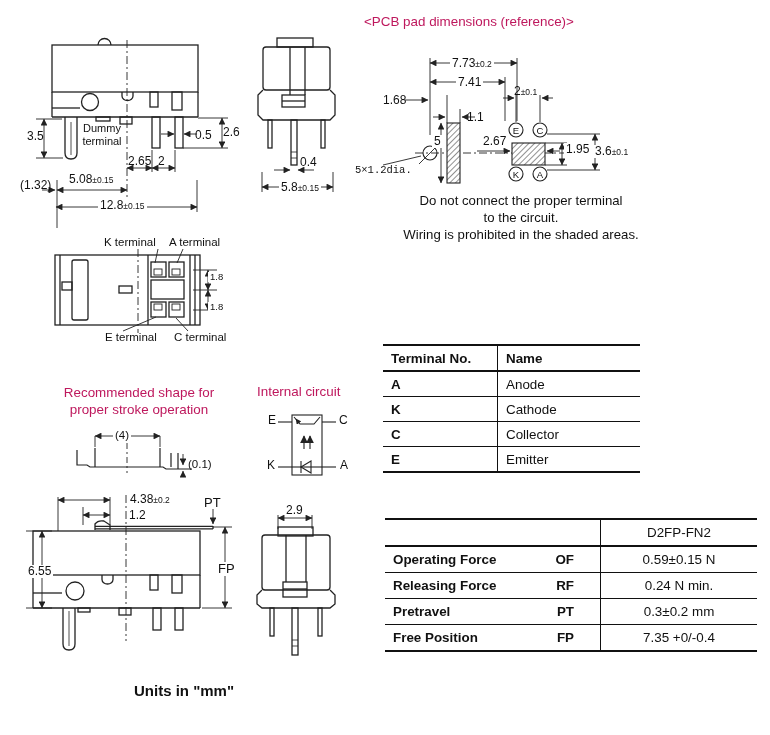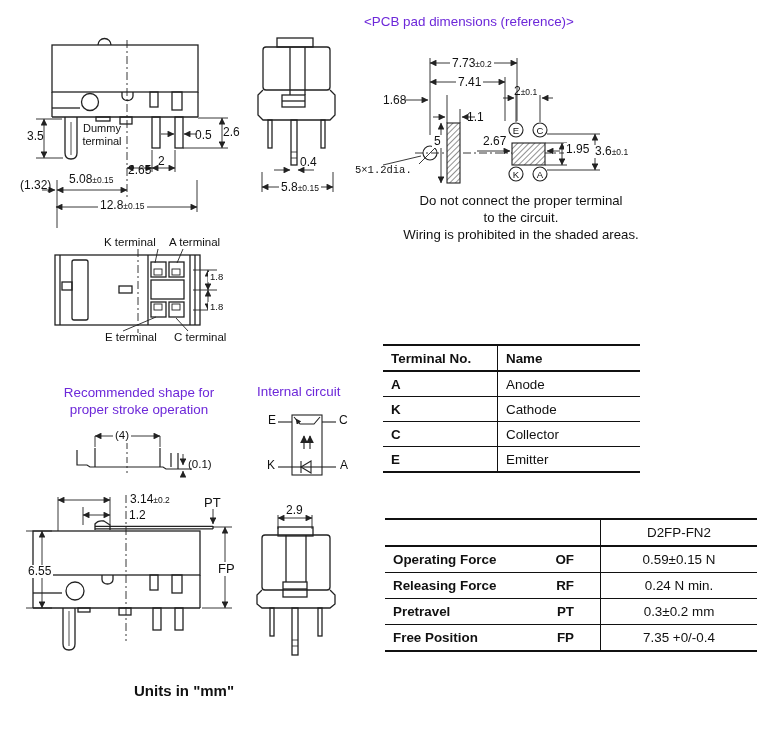--- a/index.html
+++ b/index.html
@@ -5,21 +5,21 @@
   html,body{margin:0;padding:0;background:#fff;}
   #page{position:relative;width:770px;height:735px;background:#fff;overflow:hidden;
         font-family:"Liberation Sans",sans-serif;color:#111;}
   svg{position:absolute;overflow:visible;}
   .d{position:absolute;font-size:12px;color:#111;white-space:nowrap;line-height:1.1;text-align:center;}
   .tol{font-size:8.5px;}
   .wbg{background:#fff;padding:0 2px;}
   .small{font-size:9.5px;}
   .med{font-size:10.5px;font-family:Liberation Mono, monospace;}
   .big{font-size:13px;}
-  .title{position:absolute;font-size:13.4px;color:#6d28d9;white-space:nowrap;}
+  .title{position:absolute;font-size:13.4px;color:#be185d;white-space:nowrap;}
   .center{text-align:center;white-space:normal;}
   .note{position:absolute;left:358px;top:192px;width:326px;text-align:center;
         font-size:13.2px;line-height:17px;color:#111;}
   .units{position:absolute;left:134px;top:682px;font-size:15px;font-weight:bold;}
   
   table{position:absolute;border-collapse:collapse;font-size:13.4px;color:#111;}
   .ttable{left:383px;top:344px;width:257px;}
   .ttable td{border-bottom:1px solid #111;padding:2px 8px;height:20px;margin-left:12px;}
   .ttable tr.hd td{border-top:2.5px solid #111;border-bottom:2px solid #111;font-weight:bold;}
   .ttable tr.last td{border-bottom:2.5px solid #111;}
@@ -321,21 +321,21 @@
     <rect x="42" y="113" width="6" height="47"></rect>
     <line x1="42" y1="145" x2="48" y2="145" stroke-width="0.8"></line>
         <line x1="42" y1="151" x2="48" y2="151" stroke-width="0.8"></line>
   </g>
 </svg>
 
 <span class="d" style="left:27px;top:130px">3.5</span>
 <span class="d" style="left:74px;top:122px;width:56px;white-space:normal;font-size:11px;line-height:1.15">Dummy terminal</span>
 <span class="d" style="left:195px;top:129px">0.5</span>
 <span class="d" style="left:223px;top:126px">2.6</span>
-<span class="d" style="left:128px;top:164px">2.65</span>
+<span class="d" style="left:128px;top:155px">2.65</span>
 <span class="d" style="left:158px;top:155px">2</span>
 <span class="d wbg" style="left:67px;top:173px"><span>5.08</span><span class="tol">±0.15</span></span>
 <span class="d" style="left:20px;top:179px">(1.32)</span>
 <span class="d wbg" style="left:98px;top:199px"><span>12.8</span><span class="tol">±0.15</span></span>
 
 <span class="d" style="left:300px;top:156px">0.4</span>
 <span class="d wbg" style="left:279px;top:181px"><span>5.8</span><span class="tol">±0.15</span></span>
 
 <span class="title" style="left:364px;top:14px">&lt;PCB pad dimensions (reference)&gt;</span>
 <span class="d wbg" style="left:450px;top:57px"><span>7.73</span><span class="tol">±0.2</span></span>
@@ -368,21 +368,21 @@
 </div>
 <span class="d wbg" style="left:113px;top:429px;font-size:11.5px">(4)</span>
 <span class="d" style="left:188px;top:458px;font-size:11.5px">(0.1)</span>
 
 <span class="title" style="left:257px;top:384px">Internal circuit</span>
 <span class="d" style="left:268px;top:414px">E</span>
 <span class="d" style="left:339px;top:414px">C</span>
 <span class="d" style="left:267px;top:459px">K</span>
 <span class="d" style="left:340px;top:459px">A</span>
 
-<span class="d" style="left:130px;top:493px"><span>3.14</span><span class="tol">±0.2</span></span>
+<span class="d" style="left:130px;top:493px"><span>4.38</span><span class="tol">±0.2</span></span>
 <span class="d big" style="left:204px;top:496px">PT</span>
 <span class="d" style="left:129px;top:509px">1.2</span>
 <span class="d wbg" style="left:26px;top:565px">6.55</span>
 <span class="d big wbg" style="left:216px;top:562px">FP</span>
 
 <span class="d" style="left:286px;top:504px">2.9</span>
 
 <table class="ttable">
   <tbody>
     <tr class="hd">

